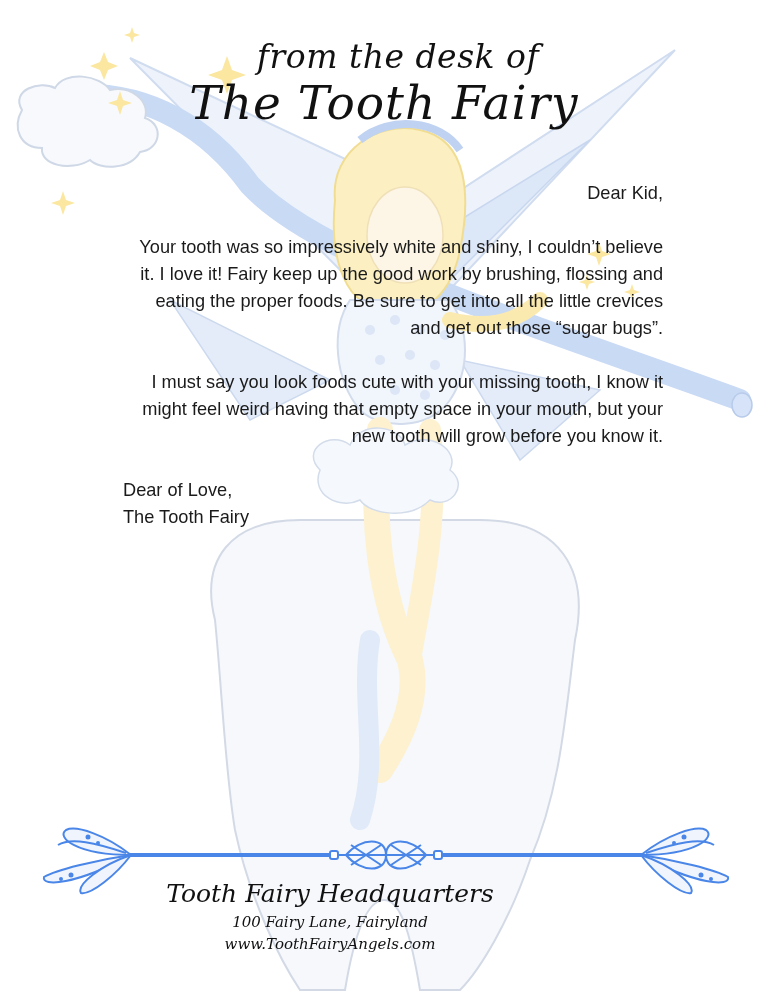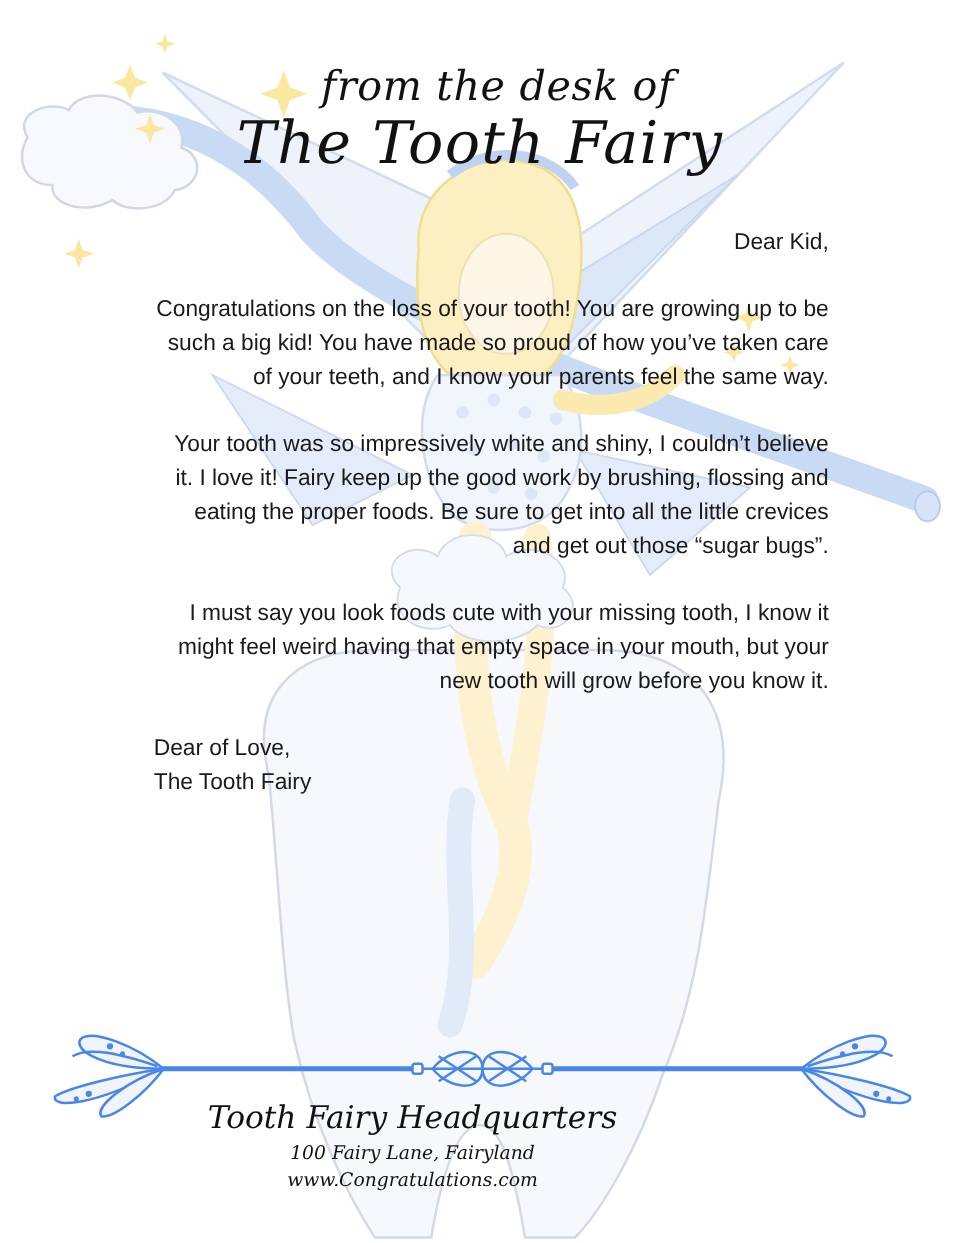--- a/index.html
+++ b/index.html
@@ -12,21 +12,21 @@
       overflow: hidden;
     }
     .watermark {
       position: absolute; left: 0; top: 0;
       width: 768px; height: 994px;
       z-index: 0;
       pointer-events: none;
     }
     .header {
       position: absolute;
-      left: 0; top: 50px; width: 768px;
+      left: 0; top: 38px; width: 768px;
       text-align: center;
       z-index: 2;
       color: #111;
       font-family: "DejaVu Serif", serif;
       font-style: italic;
     }
     .header .from {
       font-size: 33px;
       line-height: 38px;
       letter-spacing: 0.5px;
@@ -126,21 +126,20 @@
     </g>
   </svg>
 
   <div class="header">
     <div class="from">from the desk of</div>
     <div class="title">The Tooth Fairy</div>
   </div>
 
   <div class="letter">
     <p>Dear Kid,</p>
-    <p>Congratulations on the loss of your tooth! You are growing up to be such a big kid! You have made so proud of how you’ve taken care of your teeth, and I know your parents feel the same way.</p>
     <p>Your tooth was so impressively white and shiny, I couldn’t believe it. I love it! Fairy keep up the good work by brushing, flossing and eating the proper foods. Be sure to get into all the little crevices and get out those “sugar bugs”.</p>
     <p>I must say you look foods cute with your missing tooth, I know it might feel weird having that empty space in your mouth, but your new tooth will grow before you know it.</p>
     <div class="closing">Dear of Love,</div>
     <div class="closing">The Tooth Fairy</div>
   </div>
 
   <svg class="divider" viewBox="0 0 700 80" xmlns="http://www.w3.org/2000/svg">
     <g fill="none" stroke="#4a86e8" stroke-width="2">
 
       <path d="M95 40 C70 20 40 10 30 15 C20 22 40 40 95 40 Z" fill="#f0f5fd"></path>
@@ -171,16 +170,16 @@
     </g>
 
     <rect x="92" y="38" width="202" height="4" fill="#4a86e8"></rect>
     <rect x="406" y="38" width="202" height="4" fill="#4a86e8"></rect>
     <rect x="302" y="39" width="96" height="2" fill="#4a86e8"></rect>
   </svg>
 
   <div class="footer">
     <div class="hq">Tooth Fairy Headquarters</div>
     <div class="addr">100 Fairy Lane, Fairyland</div>
-    <div class="url">www.Congratulations.com</div>
+    <div class="url">www.ToothFairyAngels.com</div>
   </div>
 
 </div>
 
 </body></html>

